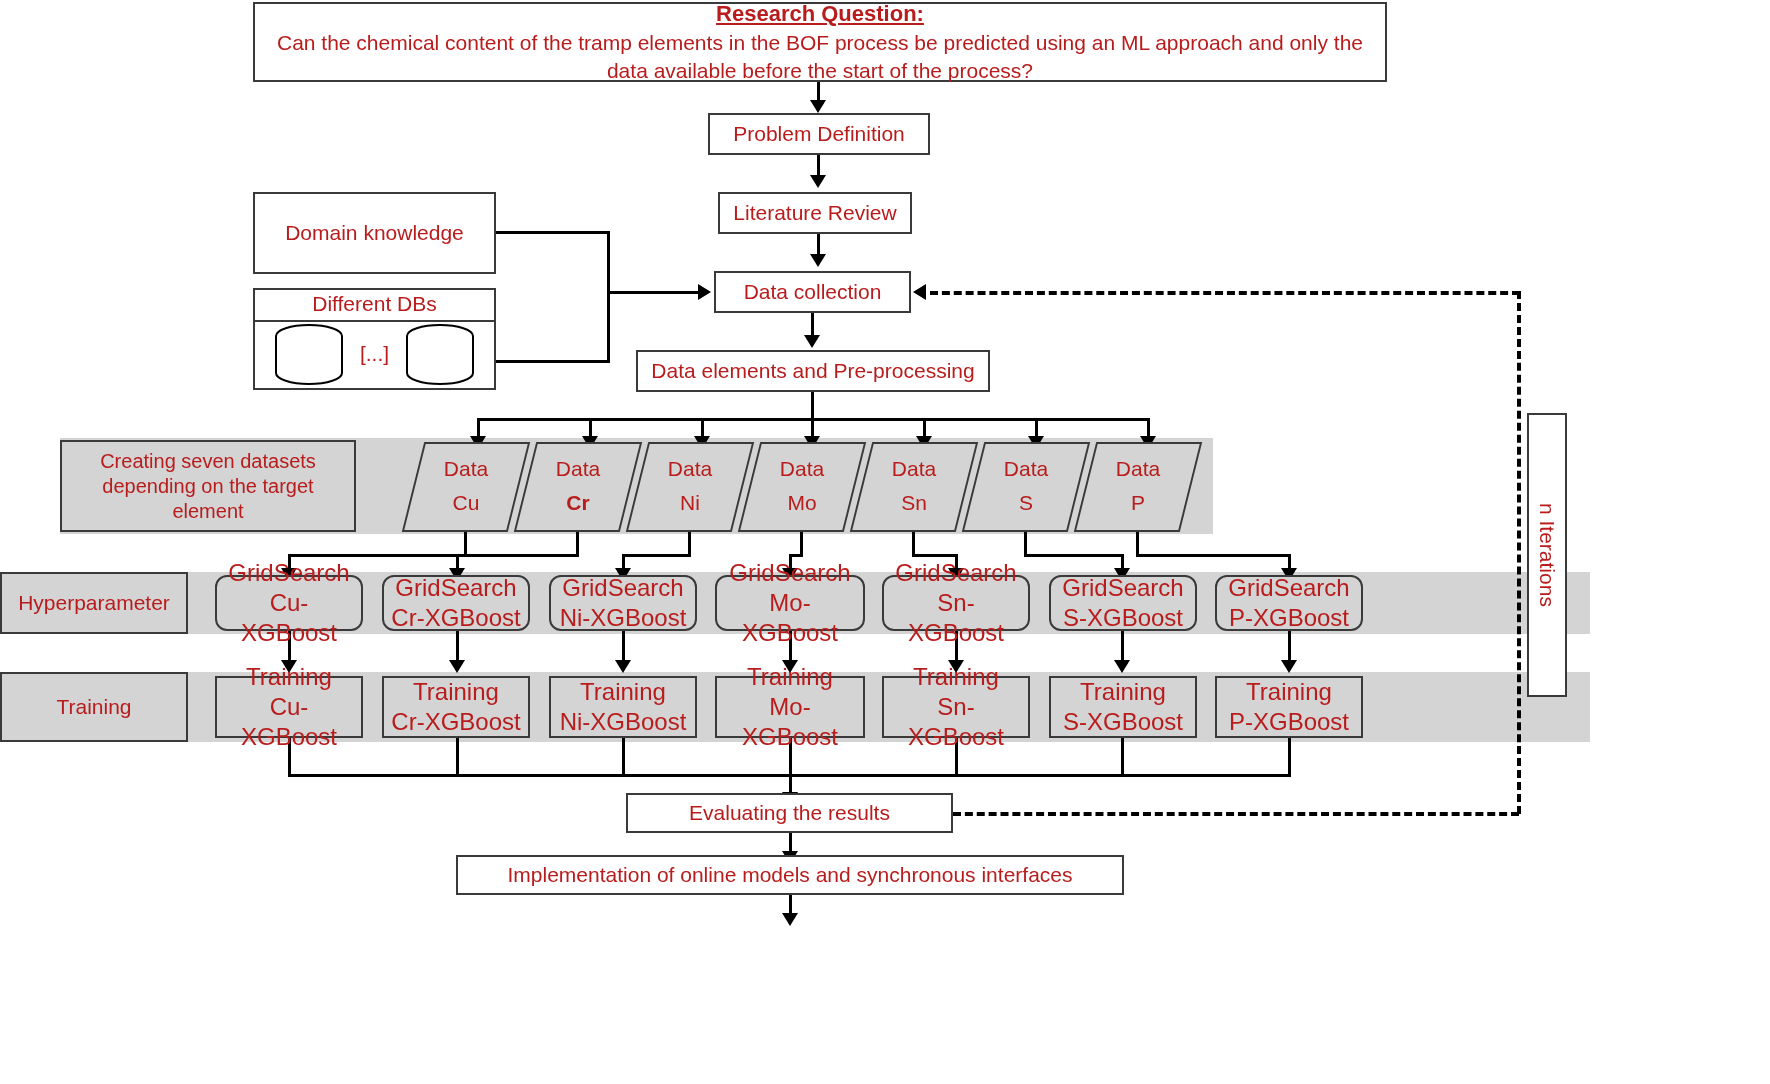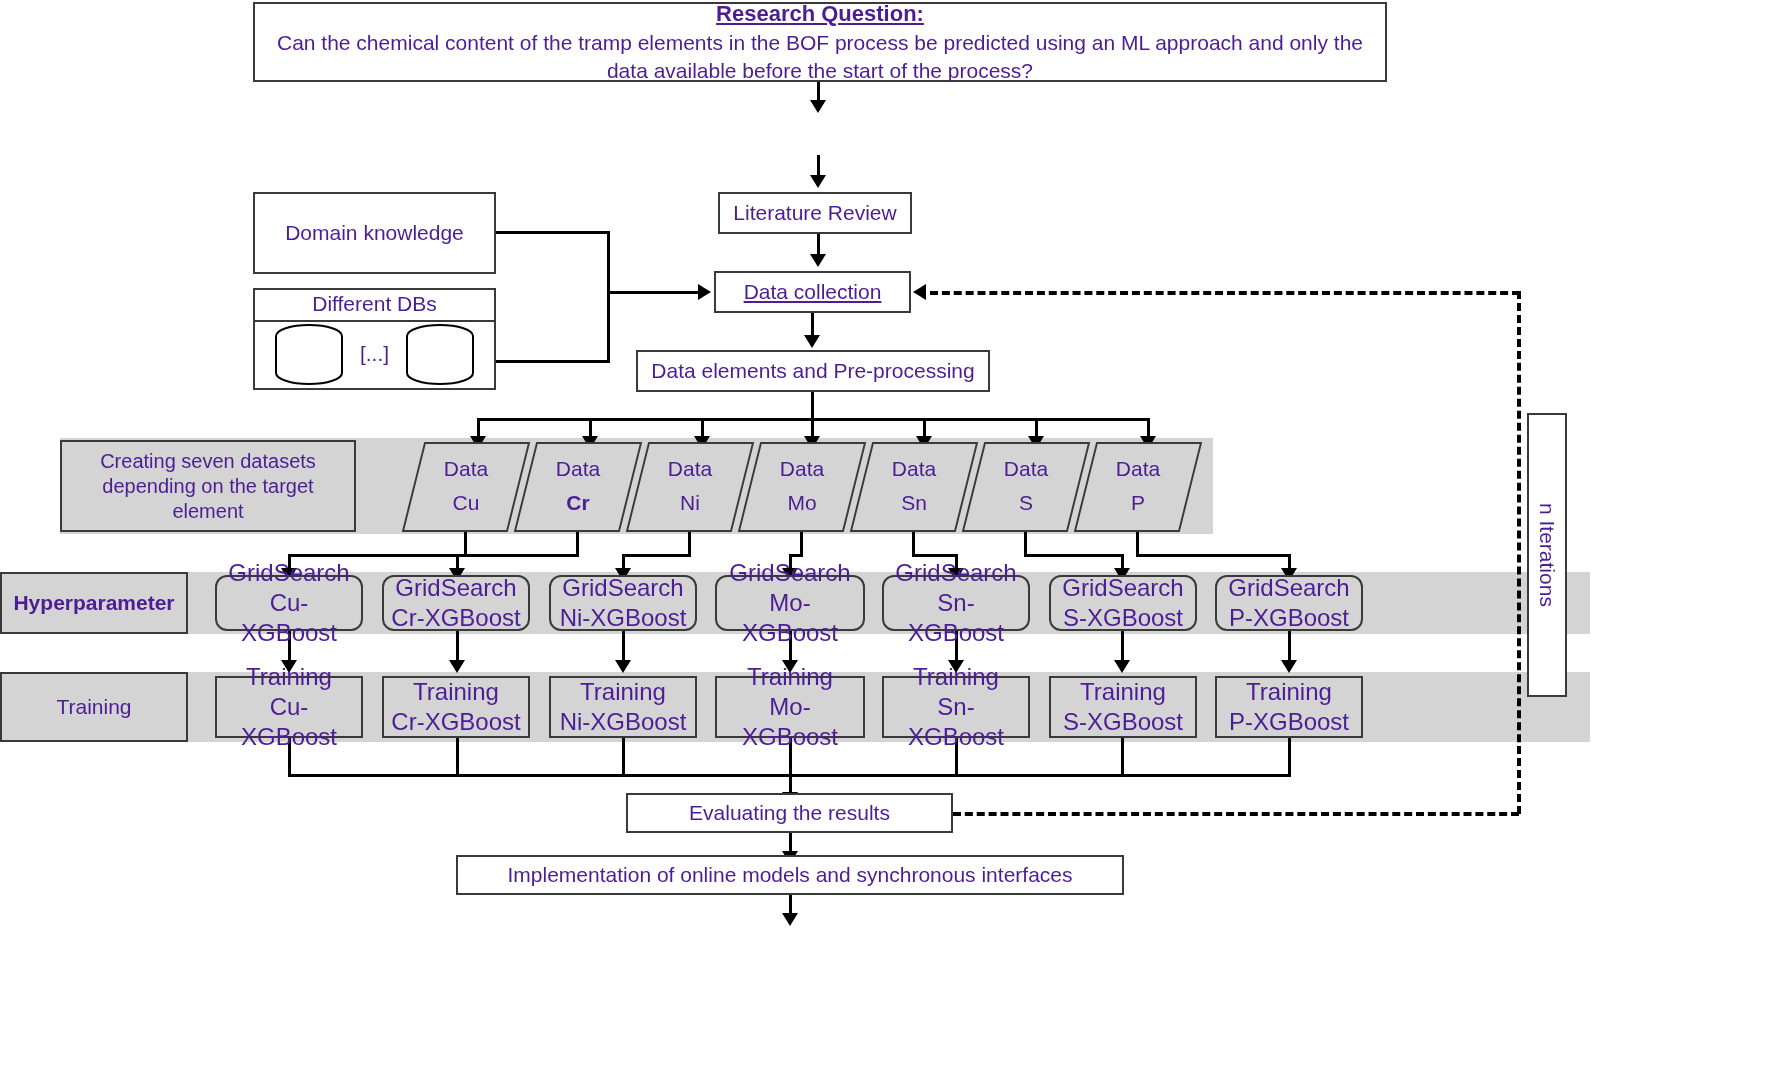--- a/index.html
+++ b/index.html
@@ -6,21 +6,21 @@
     margin: 0;
     padding: 0;
     background: #ffffff;
   }
   #canvas {
     position: relative;
     width: 1768px;
     height: 1084px;
     background: #ffffff;
     font-family: "Liberation Sans", sans-serif;
-    color: #4c1d95;
+    color: #b91c1c;
     overflow: hidden;
   }
 
   
   .node {
     position: absolute;
     box-sizing: border-box;
     display: flex;
     align-items: center;
     justify-content: center;
@@ -186,20 +186,21 @@
   <div class="band" style="left:0px; top:672px; width:1590px; height:70px;"></div>
 
   <div id="rq-box" style="left:253px; top:2px; width:1134px; height:80px;">
     <div id="rq-title">Research Question:</div>
     <div id="rq-text">Can the chemical content of the tramp elements in the BOF process be predicted using an ML approach and only the data available before the start of the process?</div>
   </div>
 
   <div class="ln v" style="left:817px; top:82px; height:20px;"></div>
   <div class="arrowdown" style="left:810px; top:100px;"></div>
 
+  <div class="node" style="left:708px; top:113px; width:222px; height:42px;">Problem Definition</div>
 
   <div class="ln v" style="left:817px; top:155px; height:22px;"></div>
   <div class="arrowdown" style="left:810px; top:175px;"></div>
 
   <div class="node" style="left:718px; top:192px; width:194px; height:42px;">Literature Review</div>
 
   <div class="ln v" style="left:817px; top:234px; height:22px;"></div>
   <div class="arrowdown" style="left:810px; top:254px;"></div>
 
   <div class="node" style="left:253px; top:192px; width:243px; height:82px;">Domain knowledge</div>
@@ -218,21 +219,21 @@
       </svg>
     </div>
   </div>
 
   <div class="ln h" style="left:496px; top:231px; width:114px;"></div>
   <div class="ln h" style="left:496px; top:360px; width:114px;"></div>
   <div class="ln v" style="left:607px; top:231px; height:132px;"></div>
   <div class="ln h" style="left:607px; top:291px; width:94px;"></div>
   <div class="arrowright" style="left:698px; top:284px;"></div>
 
-  <div class="node" style="left:714px; top:271px; width:197px; height:42px;text-decoration:underline;">Data collection</div>
+  <div class="node" style="left:714px; top:271px; width:197px; height:42px;">Data collection</div>
 
   <div class="ln v" style="left:811px; top:313px; height:24px;"></div>
   <div class="arrowdown" style="left:804px; top:335px;"></div>
 
   <div class="node" style="left:636px; top:350px; width:354px; height:42px;">Data elements and Pre-processing</div>
 
   <div class="ln v" style="left:811px; top:392px; height:28px;"></div>
   <div class="ln h" style="left:477px; top:418px; width:672px;"></div>
 
   <div class="ln v" style="left:477px; top:418px; height:20px;"></div>
@@ -310,21 +311,21 @@
   <div class="ln v" style="left:1024px; top:532px; height:24px;"></div>
   <div class="ln h" style="left:1024px; top:554px; width:100px;"></div>
   <div class="ln v" style="left:1121px; top:554px; height:18px;"></div>
   <div class="arrowdown" style="left:1114px; top:568px;"></div>
 
   <div class="ln v" style="left:1136px; top:532px; height:24px;"></div>
   <div class="ln h" style="left:1136px; top:554px; width:155px;"></div>
   <div class="ln v" style="left:1288px; top:554px; height:18px;"></div>
   <div class="arrowdown" style="left:1281px; top:568px;"></div>
 
-  <div class="node grey" style="left:0px; top:572px; width:188px; height:62px;font-weight:bold;">Hyperparameter</div>
+  <div class="node grey" style="left:0px; top:572px; width:188px; height:62px;">Hyperparameter</div>
 
   <div class="node grey rounded small" style="left:215px; top:575px; width:148px; height:56px;">GridSearch
 Cu-XGBoost</div>
   <div class="node grey rounded small" style="left:382px; top:575px; width:148px; height:56px;">GridSearch
 Cr-XGBoost</div>
   <div class="node grey rounded small" style="left:549px; top:575px; width:148px; height:56px;">GridSearch
 Ni-XGBoost</div>
   <div class="node grey rounded small" style="left:715px; top:575px; width:150px; height:56px;">GridSearch
 Mo-XGBoost</div>
   <div class="node grey rounded small" style="left:882px; top:575px; width:148px; height:56px;">GridSearch

